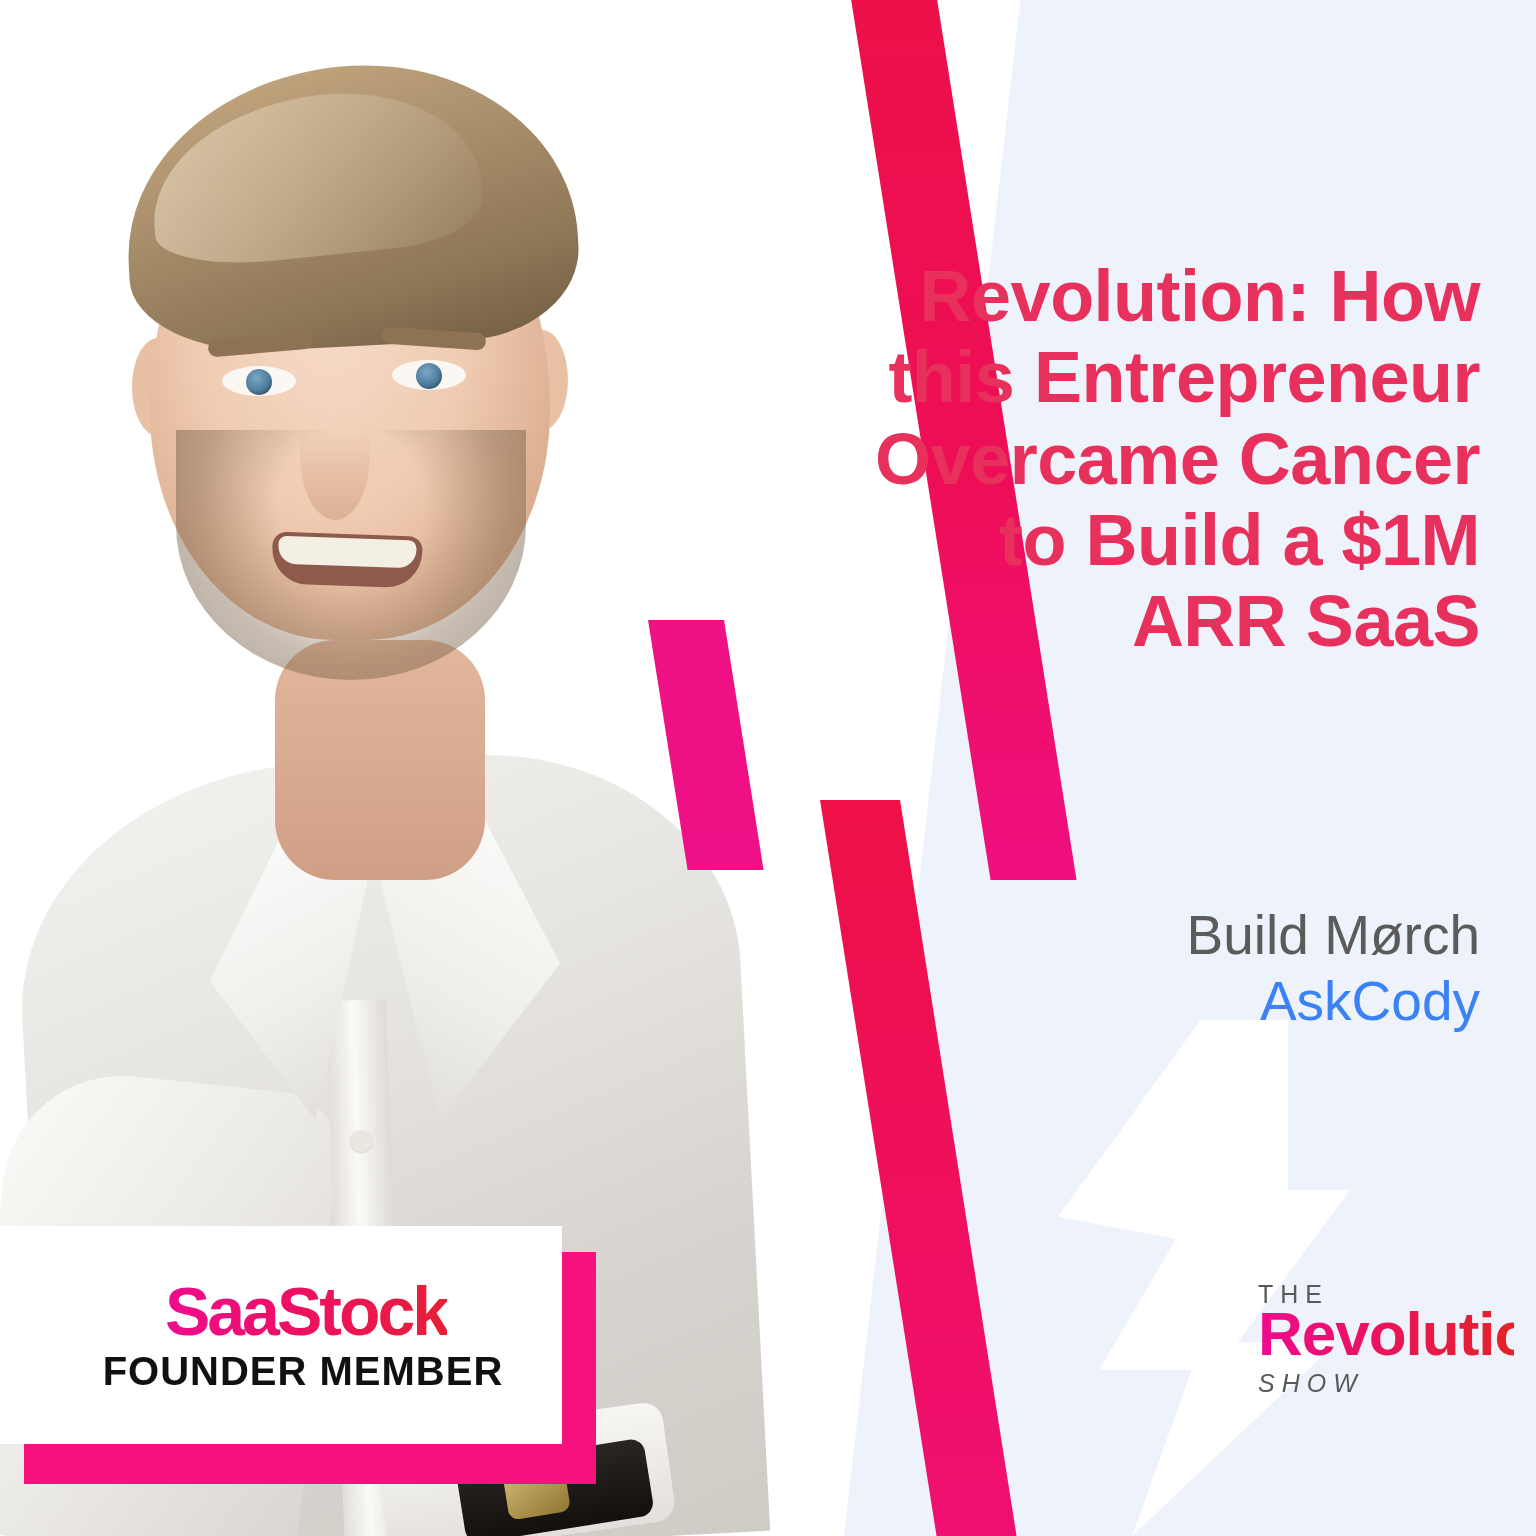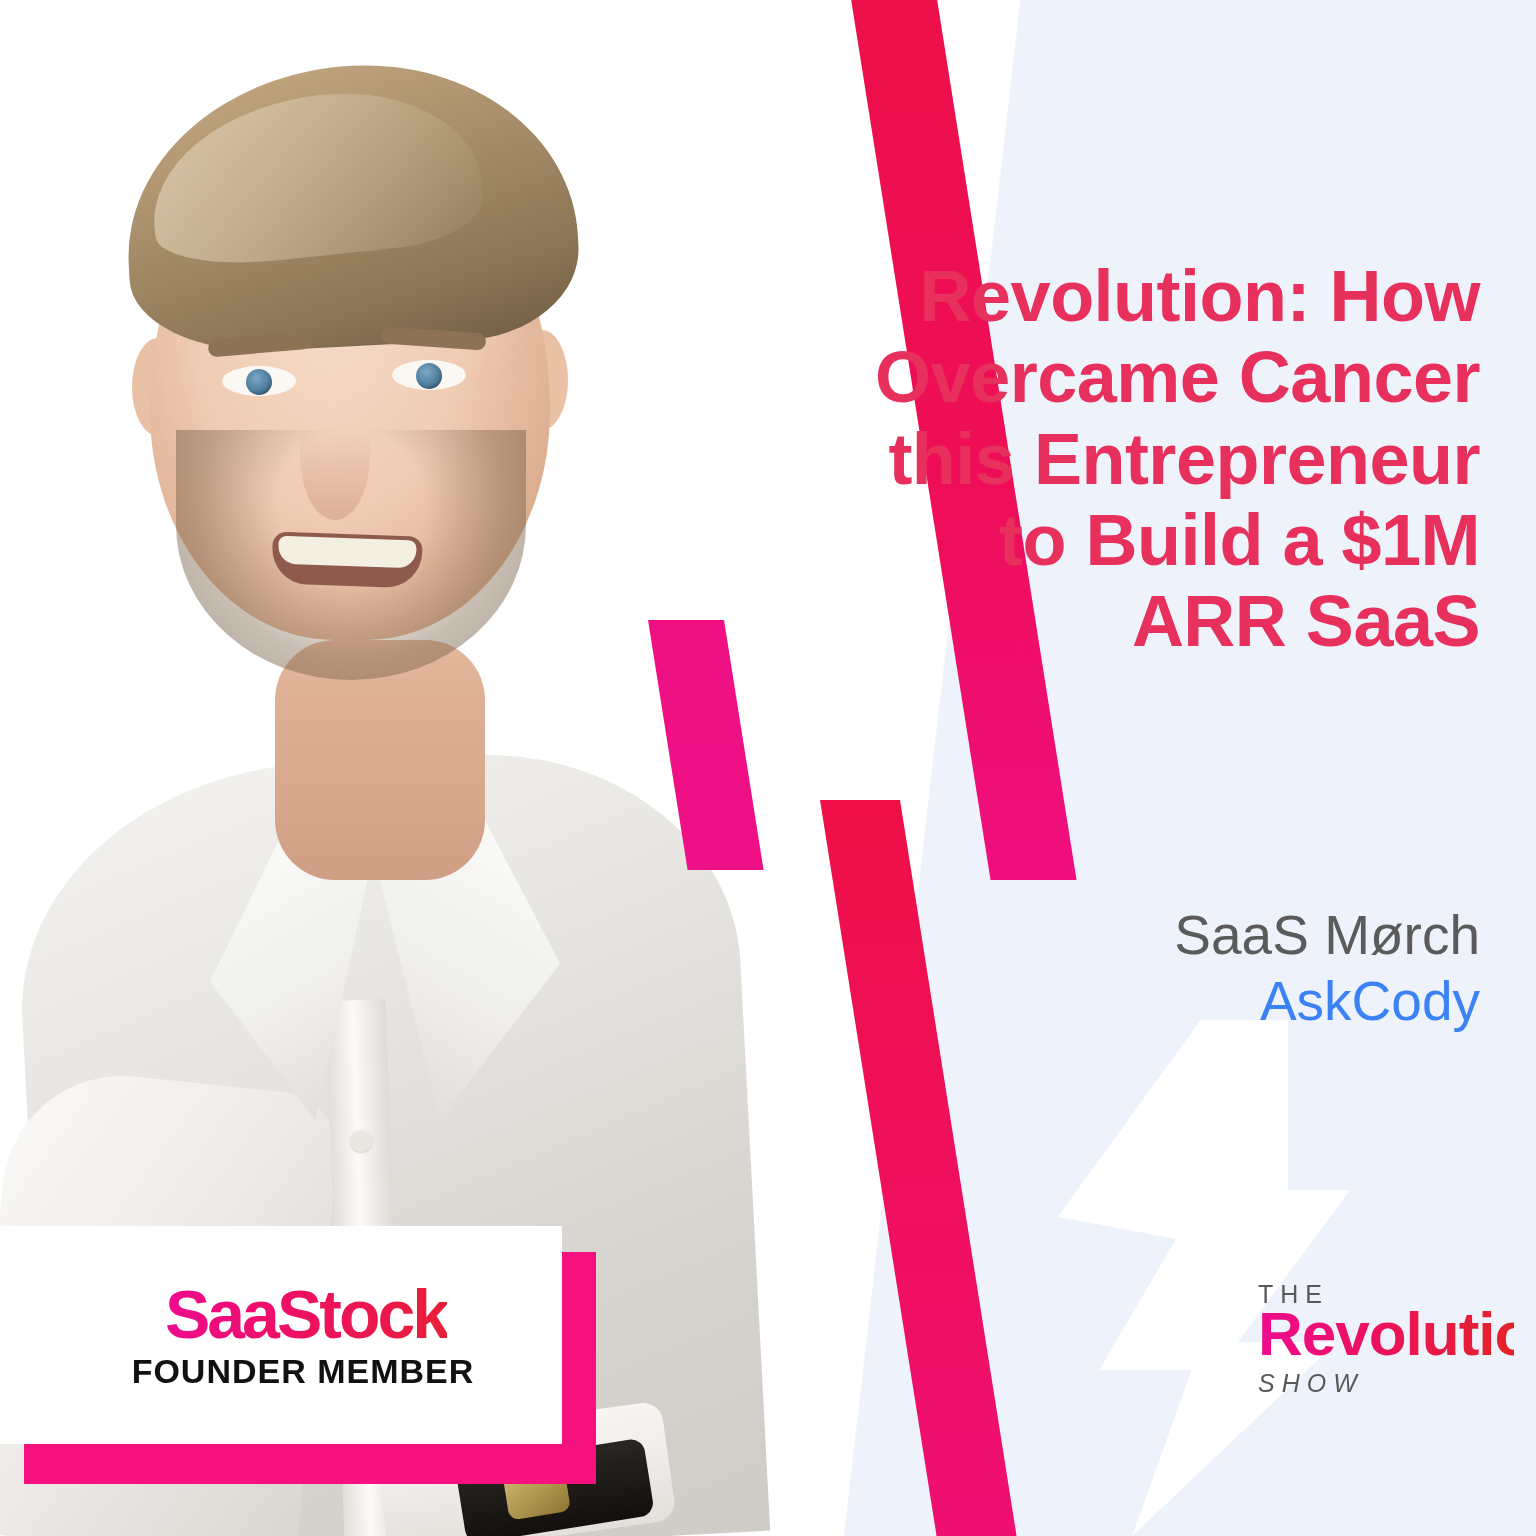--- a/index.html
+++ b/index.html
@@ -207,21 +207,21 @@
     width:572px;height:218px;background:#ffffff;
     display:flex;flex-direction:column;align-items:center;justify-content:center;
   }
   .ss-logo{
     font-size:68px;font-weight:700;letter-spacing:-3px;line-height:1;
     background:linear-gradient(90deg,#ef0b8e 0%,#ee1064 45%,#e81f37 100%);
     -webkit-background-clip:text;background-clip:text;color:transparent;
     margin-left:60px;
   }
   .ss-sub{
-    font-size:34px;font-weight:700;color:#111111;letter-spacing:1px;
+    font-size:40px;font-weight:700;color:#111111;letter-spacing:1px;
     margin-top:4px;margin-left:54px;
   }
 
   
   .show-logo{
     position:absolute;left:1258px;top:1282px;
     width:256px;line-height:1;
   }
   .sl-the{font-size:25px;letter-spacing:7px;color:#595959;font-weight:500;}
   .sl-saas{
@@ -280,28 +280,28 @@
         <div class="ph-teeth"></div>
       </div>
   </div>
 
   <div class="slash slash-top"></div>
   <div class="slash slash-mid"></div>
   <div class="slash slash-low"></div>
 
   <div class="title">
     <div>Revolution: How</div>
+    <div>this Entrepreneur</div>
     <div>Overcame Cancer</div>
-    <div>this Entrepreneur</div>
     <div>to Build a $1M</div>
     <div>ARR SaaS</div>
   </div>
 
   <div class="speaker">
-    <div class="sp-name">SaaS Mørch</div>
+    <div class="sp-name">Build Mørch</div>
     <div class="sp-company">AskCody</div>
   </div>
 
   <div class="badge-wrap">
     <div class="badge-shadow"></div>
     <div class="badge-card">
       <div class="ss-logo">SaaStock</div>
       <div class="ss-sub">FOUNDER MEMBER</div>
     </div>
   </div>

